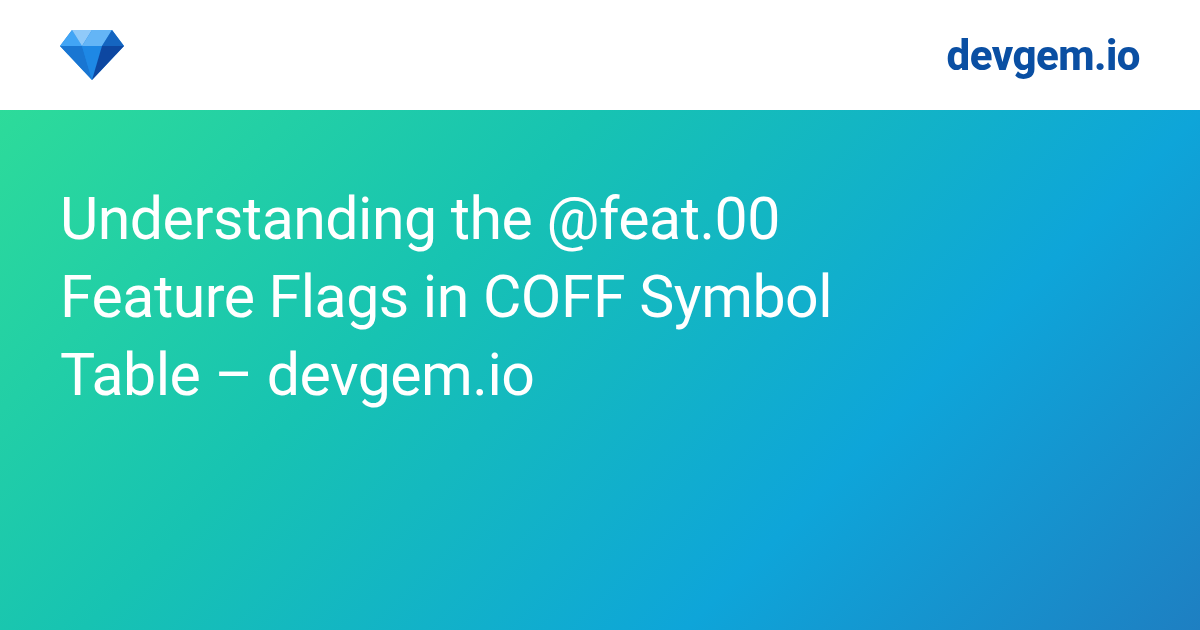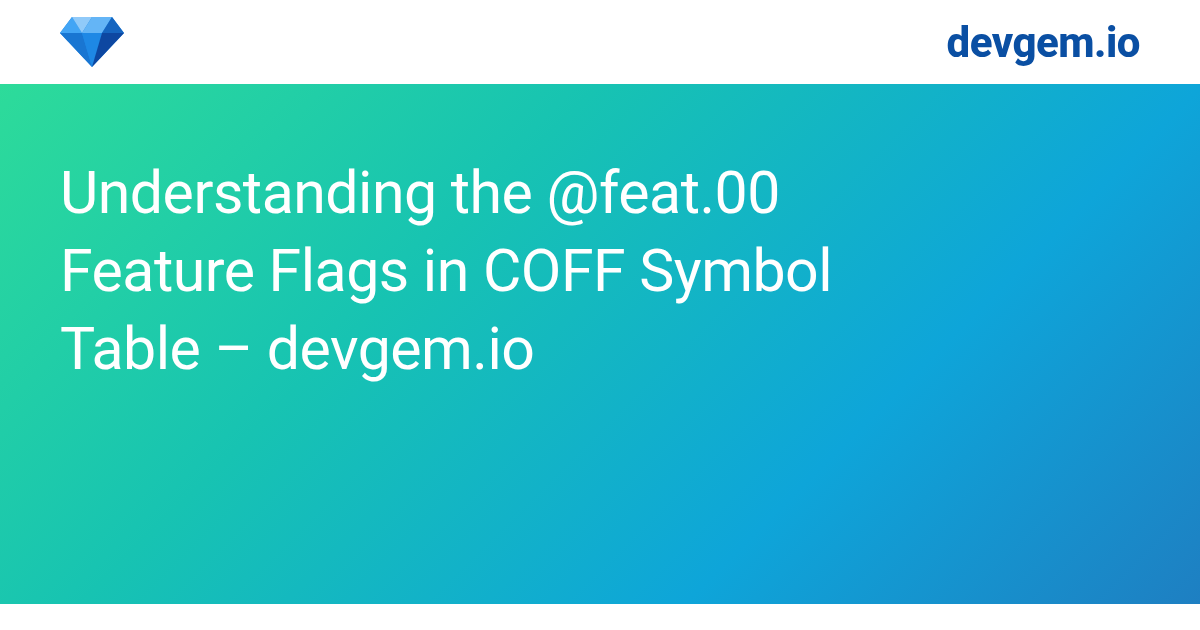--- a/index.html
+++ b/index.html
@@ -4,21 +4,21 @@
 <style>
   * { margin: 0; padding: 0; box-sizing: border-box; }
   body {
     width: 1200px;
     height: 630px;
     font-family: -apple-system, BlinkMacSystemFont, "Segoe UI", Roboto, "Helvetica Neue", Arial, sans-serif;
     overflow: hidden;
     background: #ffffff;
   }
   .header {
-    height: 84px;
+    height: 110px;
     background: #ffffff;
     display: flex;
     align-items: center;
     justify-content: space-between;
     padding: 0 60px 0 60px;
   }
   .logo-gem {
     width: 64px;
     height: 50px;
   }

